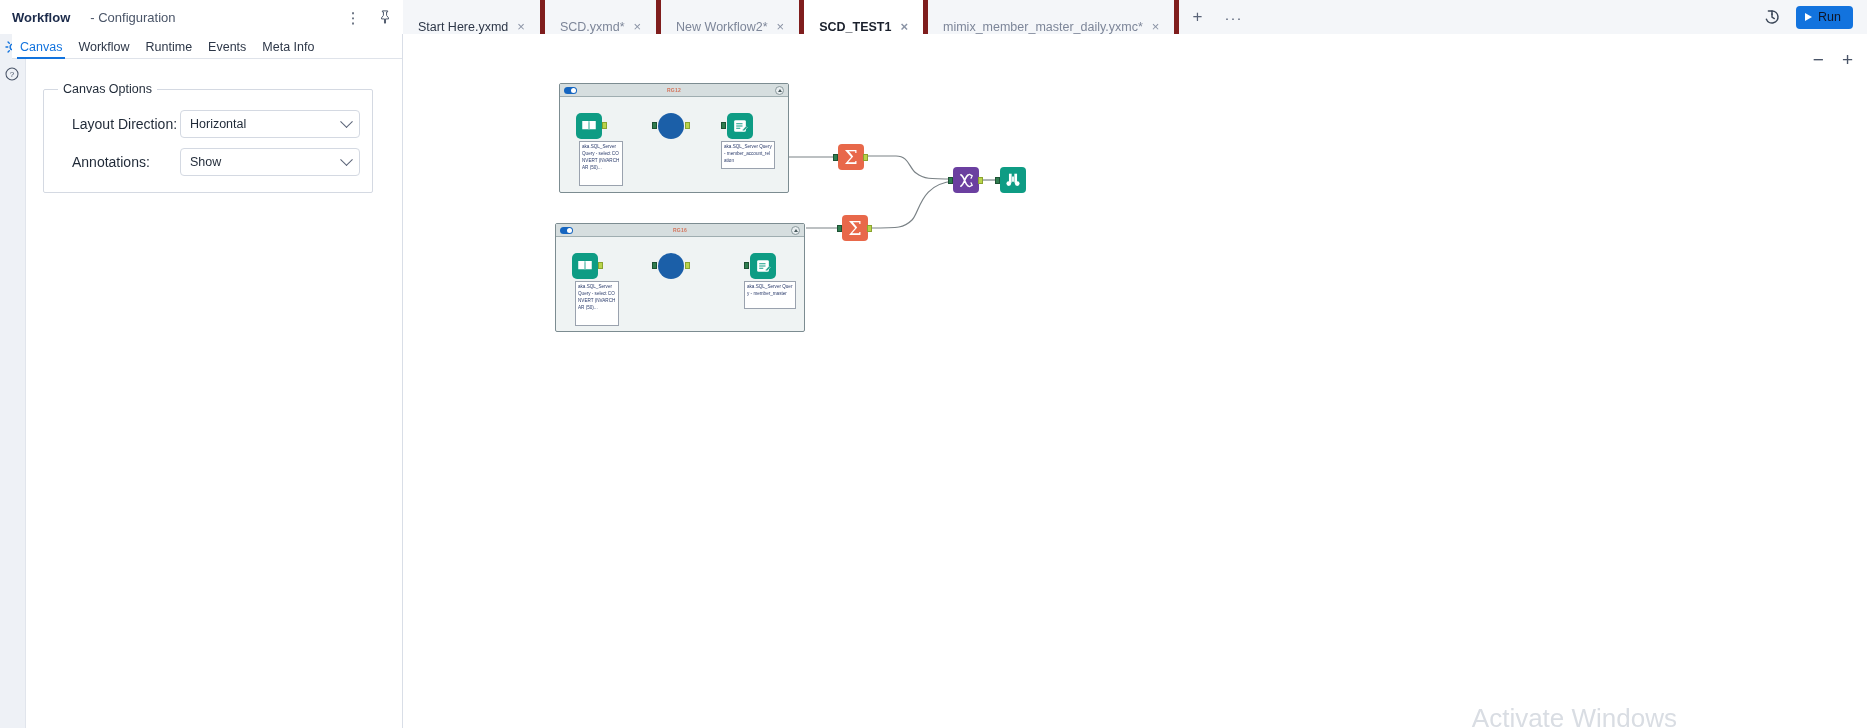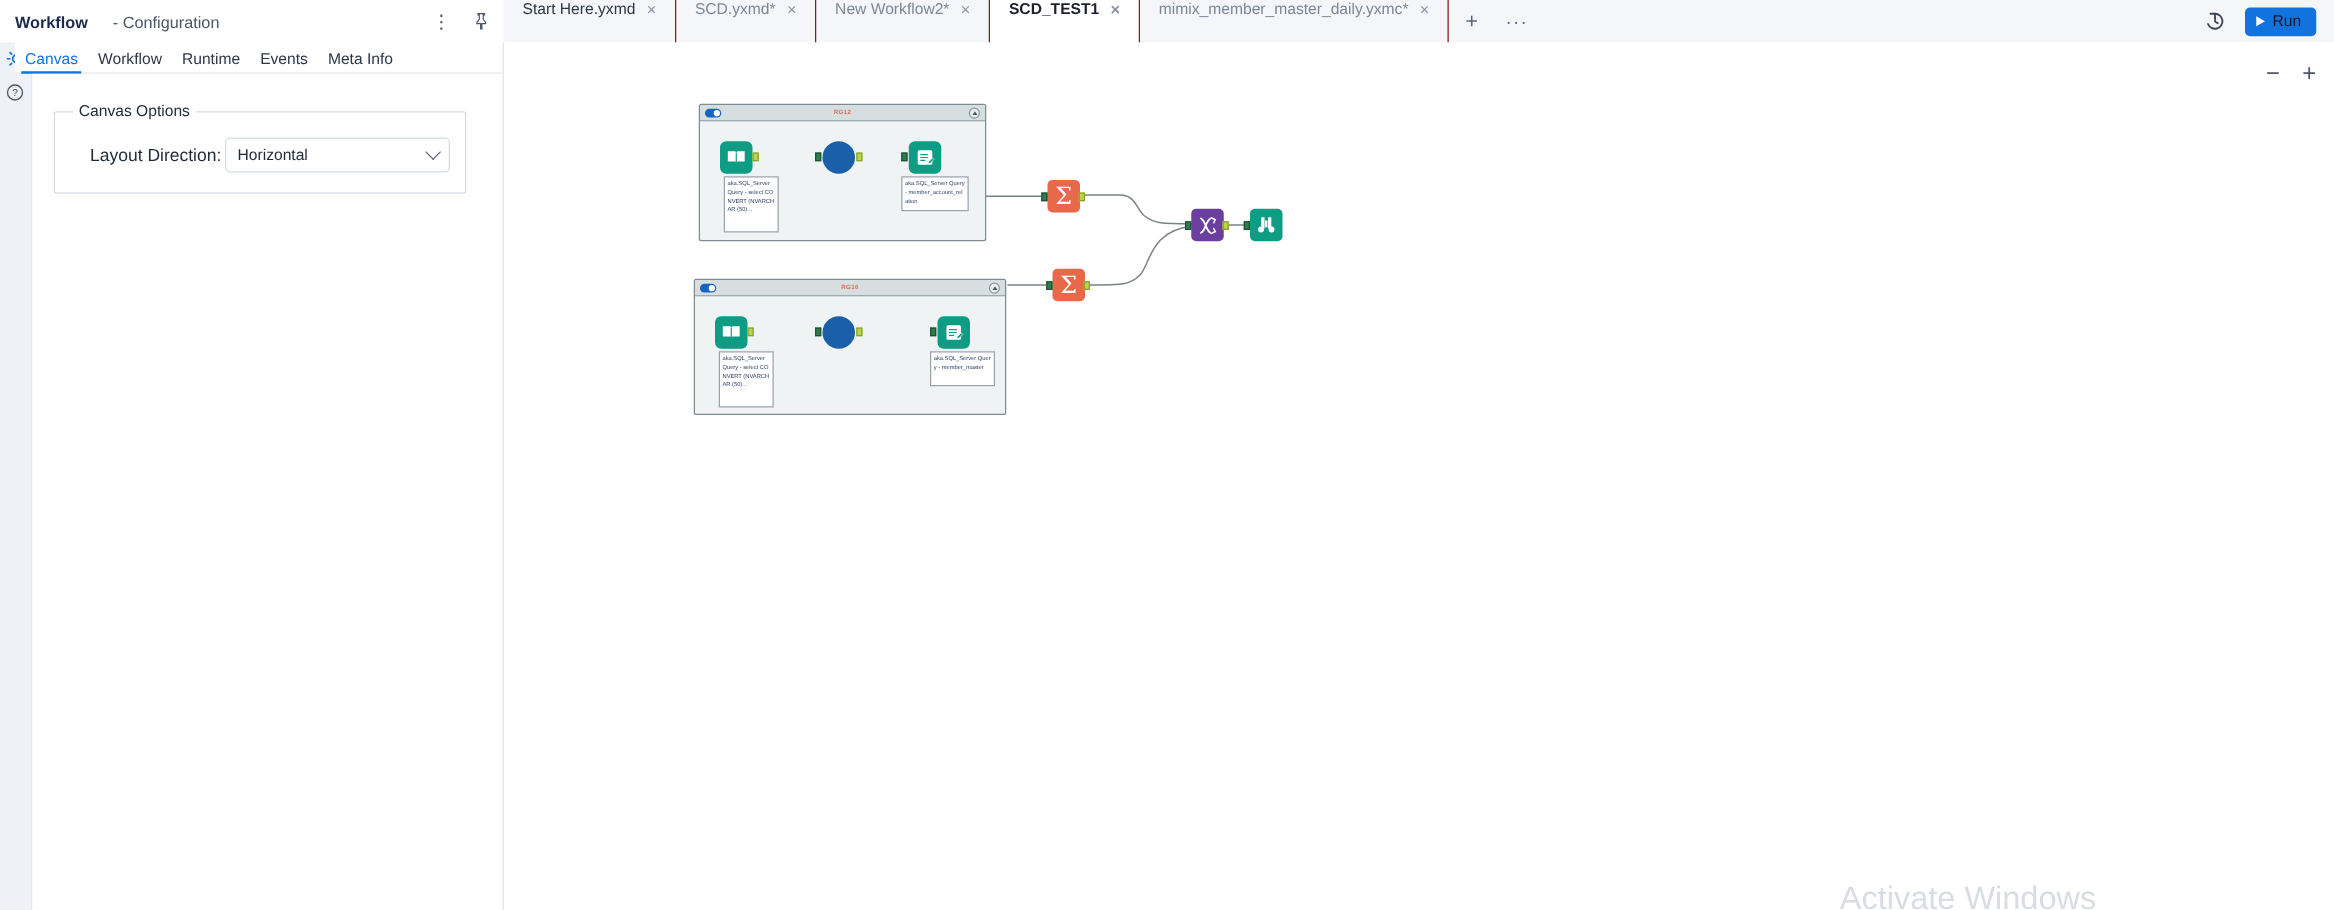--- a/index.html
+++ b/index.html
@@ -30,24 +30,24 @@
   .ic-btn { width: 16px; height: 16px; display: flex; align-items: center;
             justify-content: center; color: #4a5568; cursor: pointer; }
   .dots-v { font-size: 15px; line-height: 1; letter-spacing: 0; }
 
   
   .tabstrip {
     flex: 1; display: flex; align-items: stretch;
     background: #f4f6f9; position: relative;
   }
   .doc-tab {
-    display: flex; align-items: flex-start; gap: 9px;
+    display: flex; align-items: flex-end; gap: 9px;
     padding: 0 15px; height: 34px; cursor: pointer;
     font-size: 12.5px; color: #2d3748; white-space: nowrap;
-    border-right: 1px solid #7f1d1d;
+    border-right: 5px solid #7f1d1d;
   }
   .doc-tab.modified { color: #7d8699; }
   .doc-tab.active {
     background: #ffffff; color: #1a202c; font-weight: bold;
   }
   .doc-tab .xc { font-size: 13px; color: #8a93a5; }
   .tab-plus, .tab-more {
     display: flex; align-items: center; justify-content: center;
     width: 36px; height: 34px; cursor: pointer;
     font-size: 17px; color: #5a6478;
@@ -293,20 +293,27 @@
       <legend>Canvas Options</legend>
 
       <div class="form-row">
         <div class="form-label">Layout Direction:</div>
         <div class="select-box">
           <span class="val">Horizontal</span>
           <span class="chev"></span>
         </div>
       </div>
 
+      <div class="form-row">
+        <div class="form-label">Annotations:</div>
+        <div class="select-box">
+          <span class="val">Show</span>
+          <span class="chev"></span>
+        </div>
+      </div>
 
     </fieldset>
   </div>
 </div>
 
 <div class="canvas">
 
   <div class="zoom-ctrl">
     <span class="zoom-btn">−</span>
     <span class="zoom-btn">+</span>

